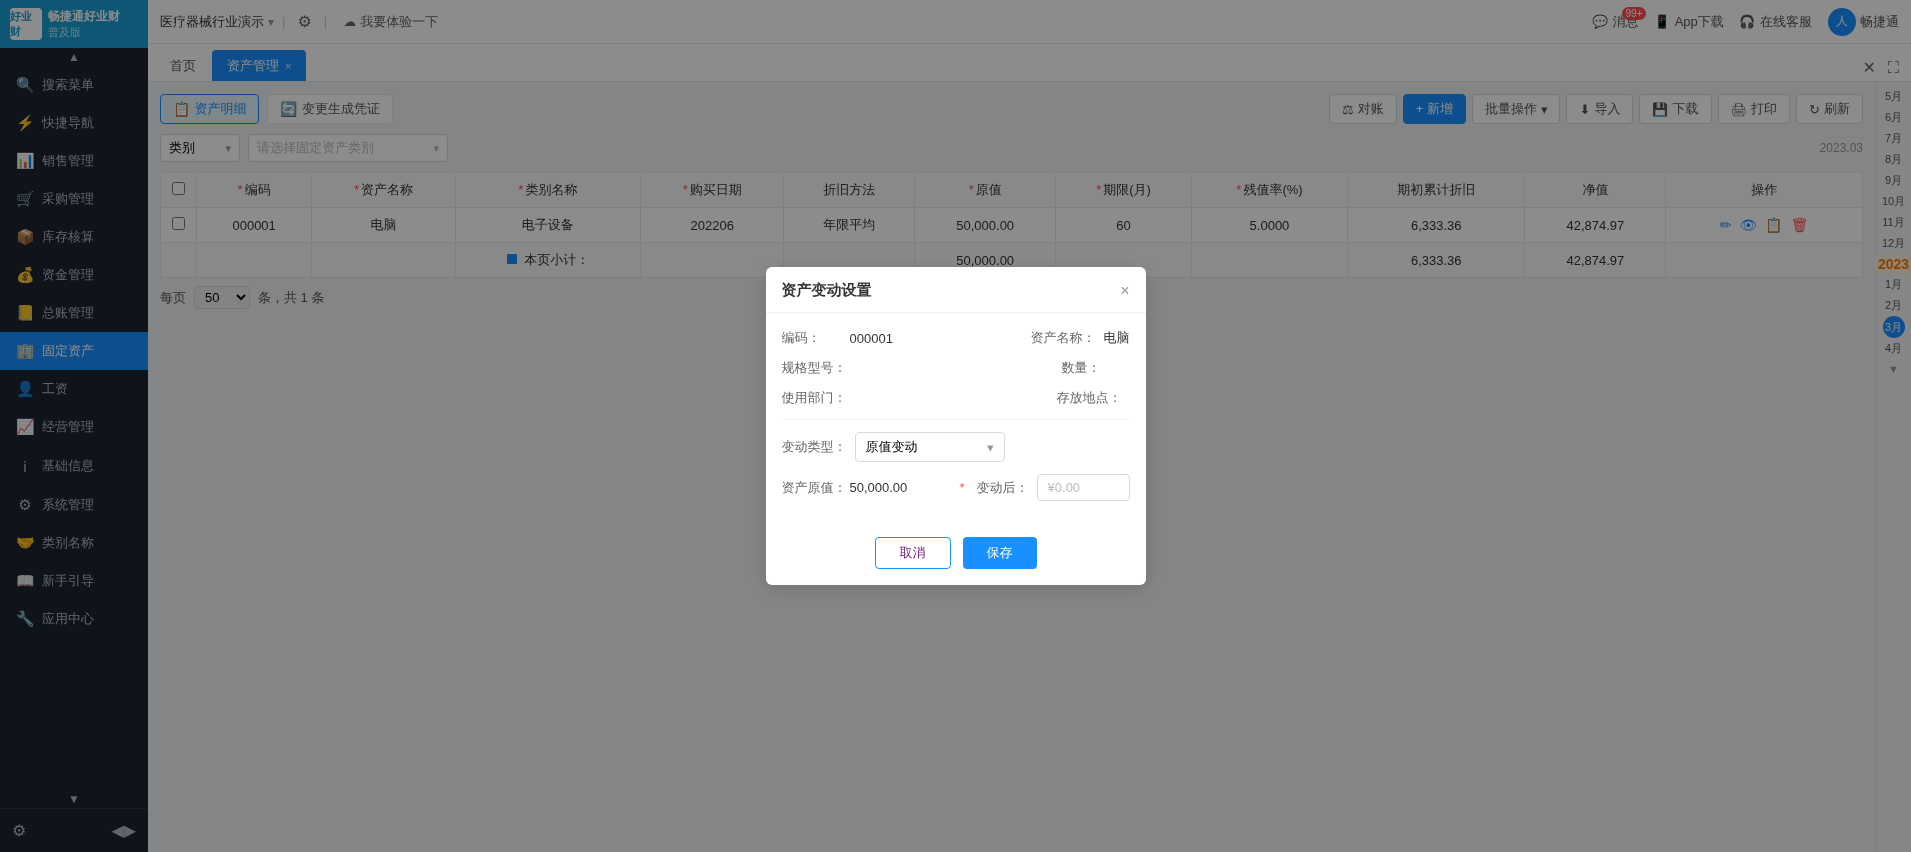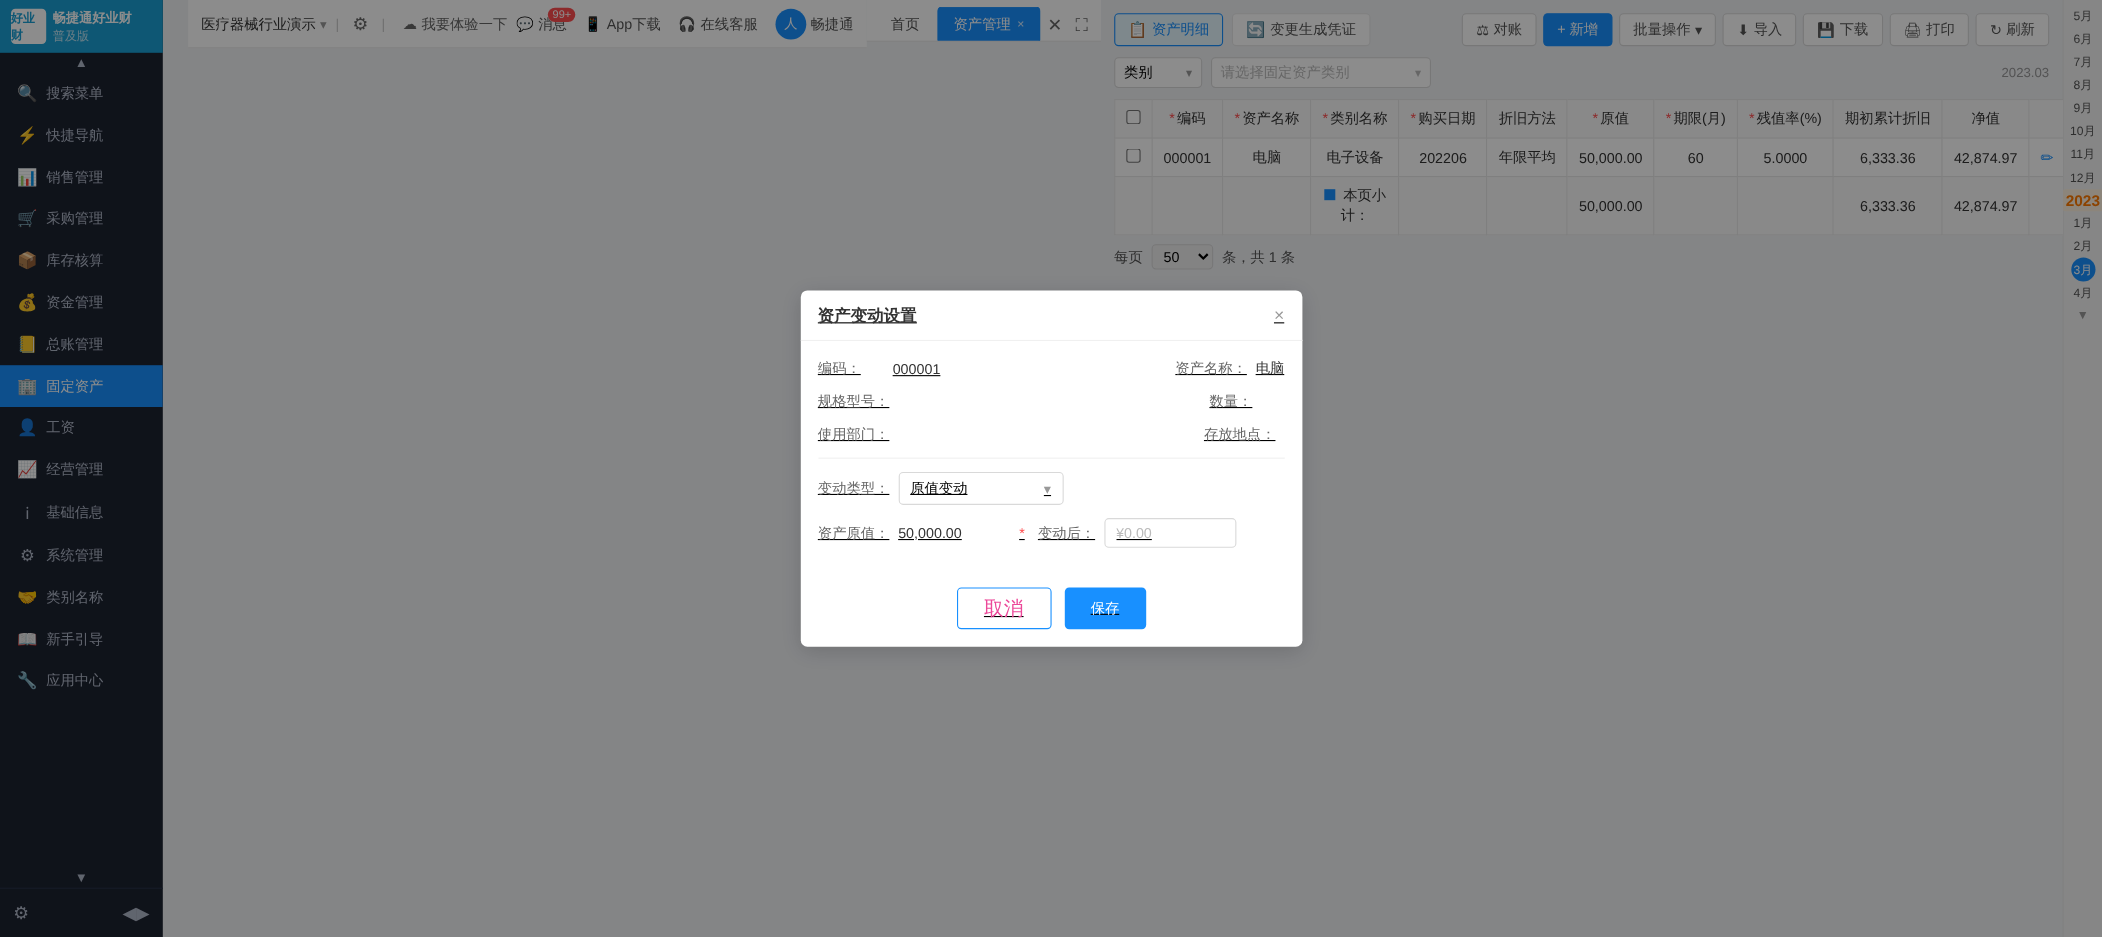--- a/index.html
+++ b/index.html
@@ -9,21 +9,21 @@
     .sidebar { width: 148px; background: #1d2331; display: flex; flex-direction: column; height: 100%; flex-shrink: 0; }
     .sidebar-logo { background: #1a9fd4; padding: 8px 10px; display: flex; align-items: center; gap: 6px; cursor: pointer; }
     .sidebar-scroll { overflow-y: auto; flex: 1; }
     .sidebar-item { display: flex; align-items: center; gap: 8px; padding: 10px 16px; color: #b0b8c8; cursor: pointer; transition: background 0.2s; font-size: 13px; }
     .sidebar-item.active { background: #1890ff; color: #fff; }
     .sidebar-item .icon { font-size: 15px; width: 18px; text-align: center; }
     .sidebar-bottom { padding: 8px; display: flex; align-items: center; justify-content: space-between; border-top: 1px solid #2a3347; }
     .sidebar-bottom-icon { color: #b0b8c8; cursor: pointer; font-size: 16px; padding: 4px; }
 
     
-    .main { flex: 1; display: flex; flex-direction: row; height: 100%; overflow: hidden; padding-left: 23px; }
+    .main { flex: 1; display: flex; flex-direction: column; height: 100%; overflow: hidden; }
 
     
     .topbar { background: #fff; height: 44px; display: flex; align-items: center; padding: 0 12px; border-bottom: 1px solid #e8e8e8; gap: 8px; flex-shrink: 0; }
     .topbar-company { display: flex; align-items: center; gap: 4px; font-size: 13px; color: #333; cursor: pointer; }
     .topbar-gear { color: #666; cursor: pointer; font-size: 16px; padding: 4px; }
     .topbar-try { display: flex; align-items: center; gap: 4px; color: #666; font-size: 13px; cursor: pointer; margin-left: 8px; }
     .topbar-right { margin-left: auto; display: flex; align-items: center; gap: 16px; }
     .topbar-right-item { display: flex; align-items: center; gap: 4px; color: #555; font-size: 13px; cursor: pointer; position: relative; }
     .badge { background: #ff4d4f; color: #fff; font-size: 10px; border-radius: 10px; padding: 1px 4px; position: absolute; top: -6px; right: -8px; }
     .topbar-avatar { width: 28px; height: 28px; background: #1890ff; border-radius: 50%; display: flex; align-items: center; justify-content: center; color: #fff; font-size: 12px; }
@@ -70,36 +70,36 @@
     .timeline-month.active { background: #1890ff; color: #fff; border-radius: 50%; width: 22px; height: 22px; display: flex; align-items: center; justify-content: center; }
 
     
     .pagination-bar { display: flex; align-items: center; gap: 8px; padding: 8px 0 0 0; font-size: 13px; color: #555; }
     .page-select { padding: 2px 6px; border: 1px solid #d9d9d9; border-radius: 4px; font-size: 13px; }
 
     
     .overlay { position: fixed; top: 0; left: 0; right: 0; bottom: 0; background: rgba(0,0,0,0.45); z-index: 100; display: flex; align-items: center; justify-content: center; }
 
     
-    .dialog { background: #fff; border-radius: 6px; width: 456px; box-shadow: 0 4px 20px rgba(0,0,0,0.15); z-index: 101; text-decoration: underline; }
+    .dialog { background: #fff; border-radius: 6px; width: 380px; box-shadow: 0 4px 20px rgba(0,0,0,0.15); z-index: 101; }
     .dialog-header { display: flex; align-items: center; justify-content: space-between; padding: 14px 16px 12px; border-bottom: 1px solid #f0f0f0; }
     .dialog-title { font-size: 15px; font-weight: 600; color: #333; }
     .dialog-close { cursor: pointer; color: #999; font-size: 16px; }
     .dialog-body { padding: 16px; }
     .dialog-row { display: flex; align-items: center; gap: 8px; margin-bottom: 12px; font-size: 13px; color: #333; }
     .dialog-label { color: #666; white-space: nowrap; min-width: 60px; }
     .dialog-value { color: #333; }
     .dialog-divider { border: none; border-top: 1px solid #f0f0f0; margin: 12px 0; }
     .dialog-field { display: flex; align-items: center; gap: 8px; margin-bottom: 12px; }
     .dialog-field-label { color: #666; white-space: nowrap; min-width: 60px; font-size: 13px; }
     .dialog-select-wrap { display: flex; align-items: center; gap: 4px; border: 1px solid #d9d9d9; border-radius: 4px; padding: 5px 10px; background: #fff; min-width: 150px; cursor: pointer; }
     .dialog-input { border: 1px solid #d9d9d9; border-radius: 4px; padding: 5px 10px; font-size: 13px; width: 100%; }
     .dialog-input::placeholder { color: #bbb; }
     .dialog-actions { display: flex; justify-content: center; gap: 12px; padding: 8px 16px 16px; }
-    .btn-cancel { padding: 6px 24px; border: 1px solid #1890ff; color: #ec4899; background: #fff; border-radius: 4px; cursor: pointer; font-size: 18px; }
+    .btn-cancel { padding: 6px 24px; border: 1px solid #1890ff; color: #701a75; background: #fff; border-radius: 4px; cursor: pointer; font-size: 13px; }
     .btn-save { padding: 6px 24px; border: none; color: #fff; background: #1890ff; border-radius: 4px; cursor: pointer; font-size: 13px; }
 
     .col-check { width: 36px; }
   </style>
 </head>
 <body>
 
 <div class="sidebar">
   <div class="sidebar-logo">
     <div style="width:32px;height:32px;background:#fff;border-radius:4px;display:flex;align-items:center;justify-content:center;font-size:11px;font-weight:bold;color:#1a9fd4;">好业财</div>

